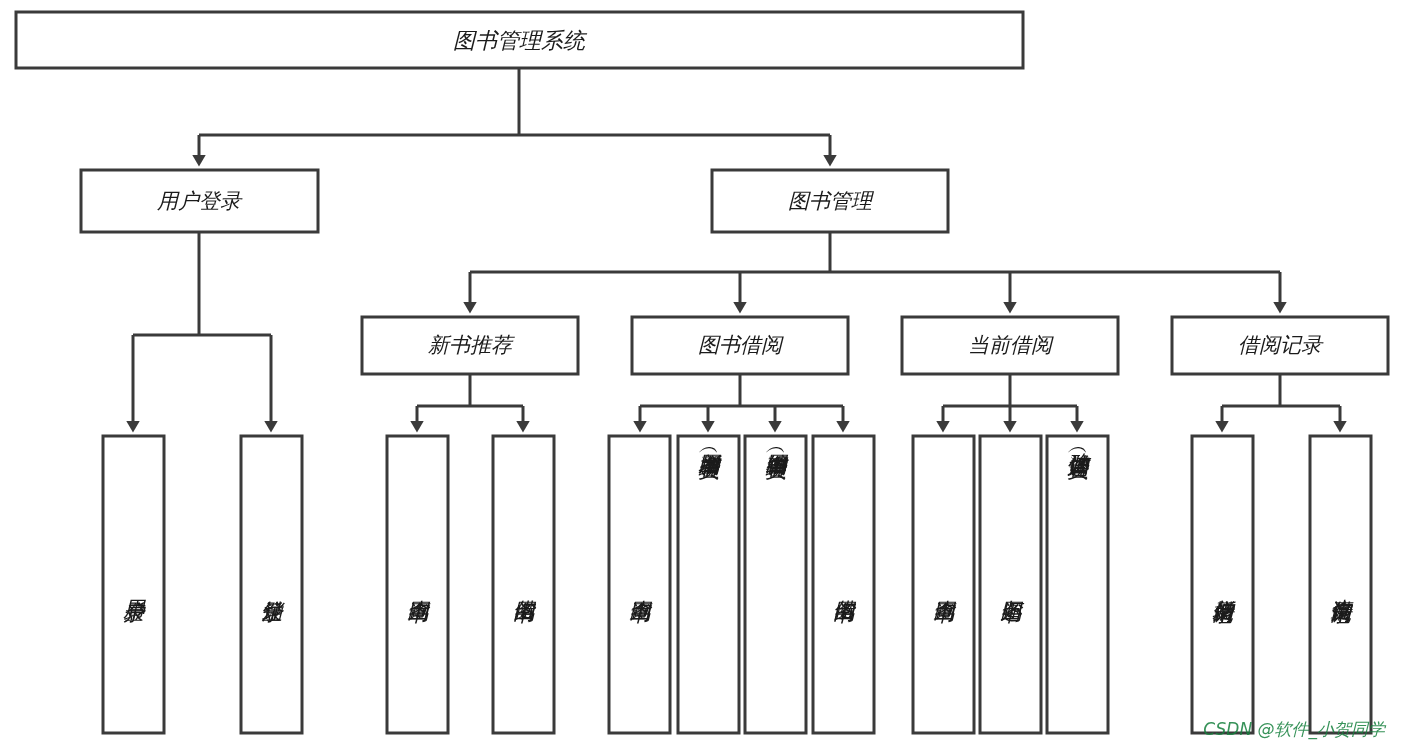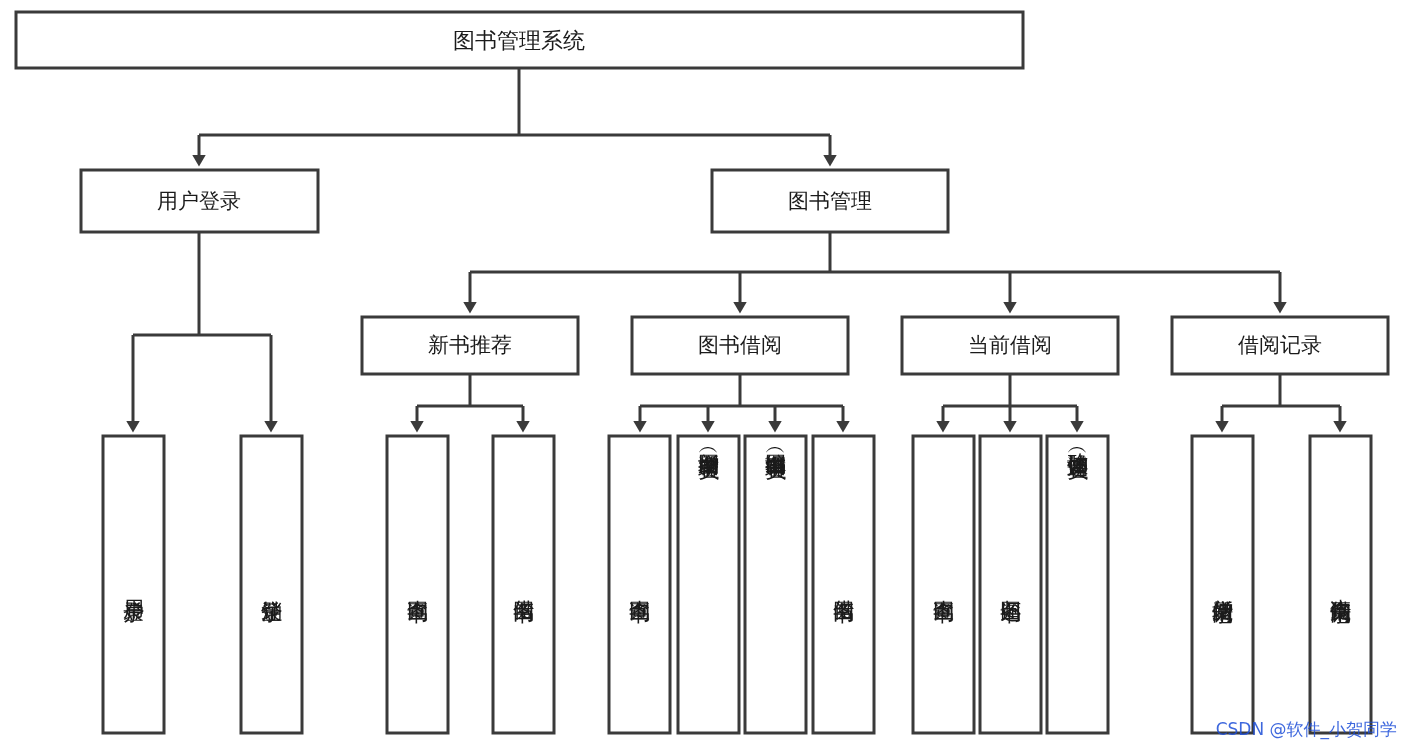--- a/index.html
+++ b/index.html
@@ -1,20 +1,20 @@
 <!DOCTYPE html>
 <html><head>
 <meta charset="utf-8">
 <style>
   html,body{margin:0;padding:0;background:#ffffff;}
   body{
     font-family:"DejaVu Sans","Liberation Sans",sans-serif;
     width:1405px;height:747px;position:relative;overflow:hidden;
   }
-  #diagram-root{position:absolute;left:0;top:0;width:1405px;height:747px;}
+  #diagram-root{position:absolute;left:0;top:0;width:1405px;height:747px;font-style:italic;}
   svg{display:block;}
   .node-box{fill:#ffffff;stroke:#3a3a3a;stroke-width:3;}
   .edge{stroke:#3a3a3a;stroke-width:3;fill:none;}
   .arrow-head{fill:#3a3a3a;stroke:none;}
   .node-label{
     font-family:"DejaVu Sans","Liberation Sans",sans-serif;
     fill:#1b1b1b;
     text-anchor:middle;
     dominant-baseline:middle;
   }
@@ -33,25 +33,25 @@
     text-orientation:upright;
     font-family:"DejaVu Sans","Liberation Sans",sans-serif;
     font-size:21px;
     line-height:1.06;
     color:#1b1b1b;
     letter-spacing:1px;
     white-space:nowrap;
   }
   #watermark{
     position:absolute;
-    right:8px;
+    right:20px;
     bottom:6px;
     font-family:"DejaVu Sans","Liberation Sans",sans-serif;
     font-size:17px;
-    color:#1d4ed8;
+    color:#15803d;
     opacity:.85;
     white-space:nowrap;
   }
 </style>
 </head>
 <body>
 
 <div id="diagram-root">
 
   <svg width="1405" height="747" viewBox="0 0 1405 747">

